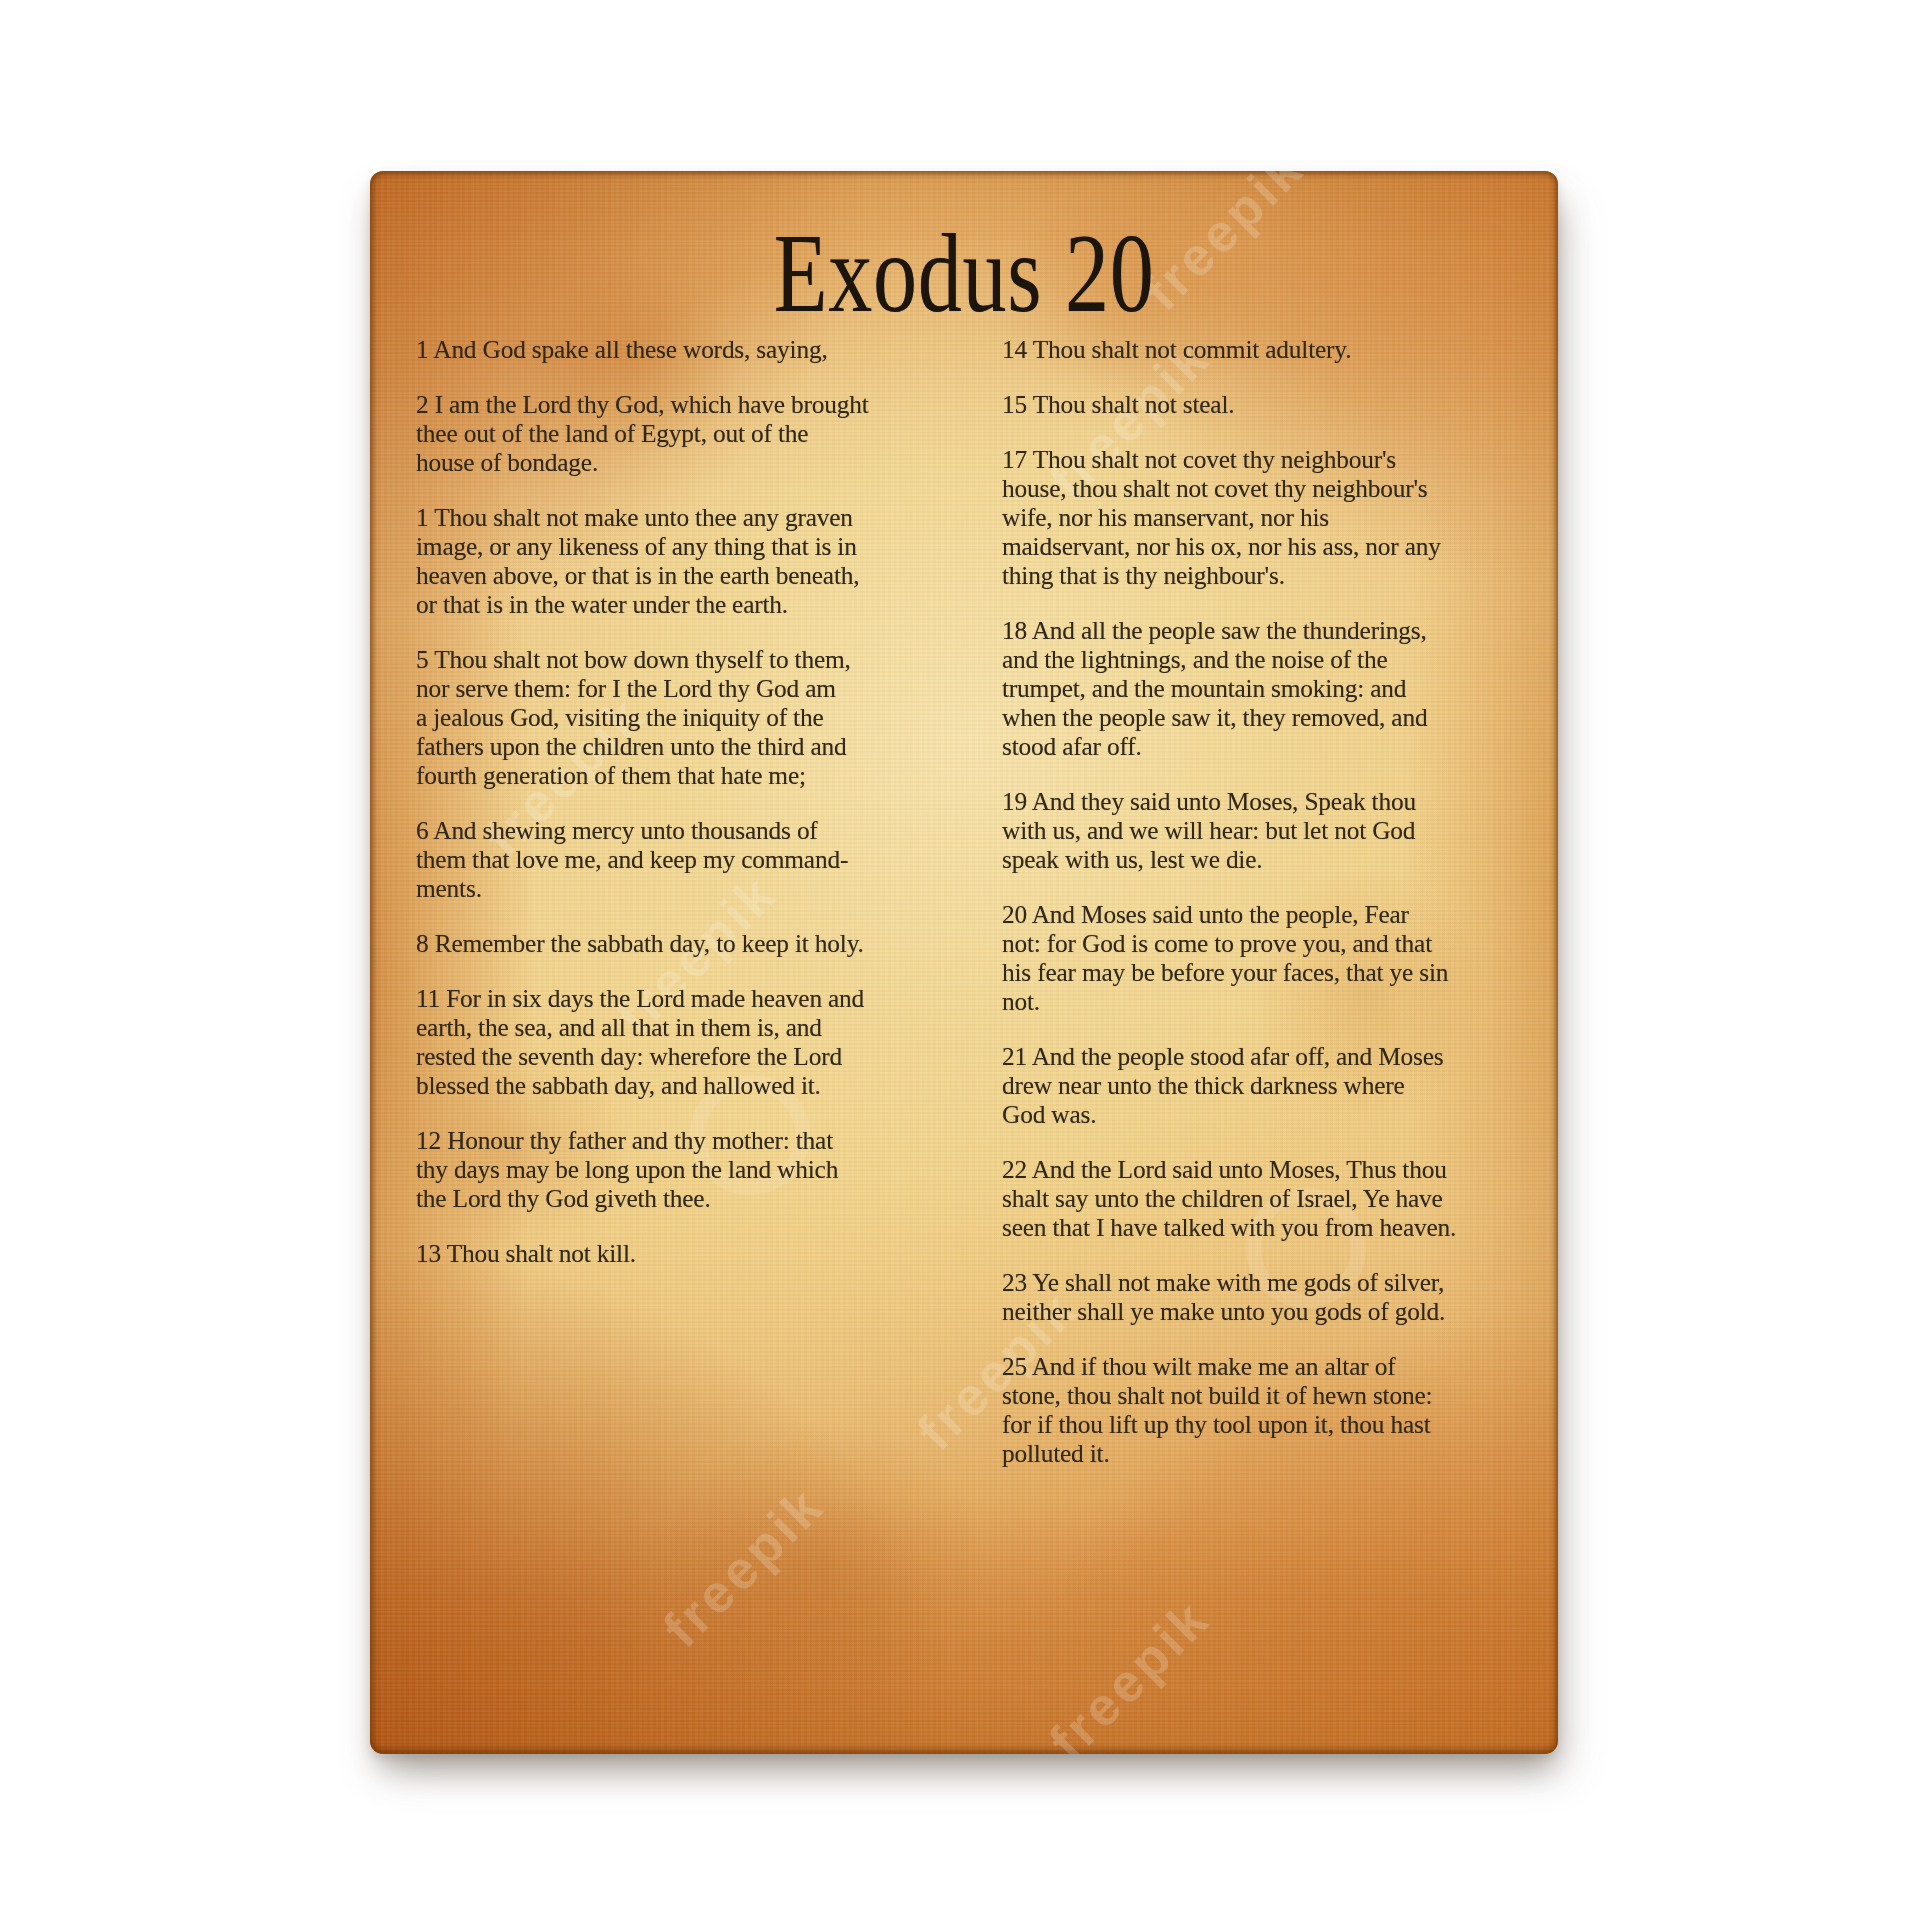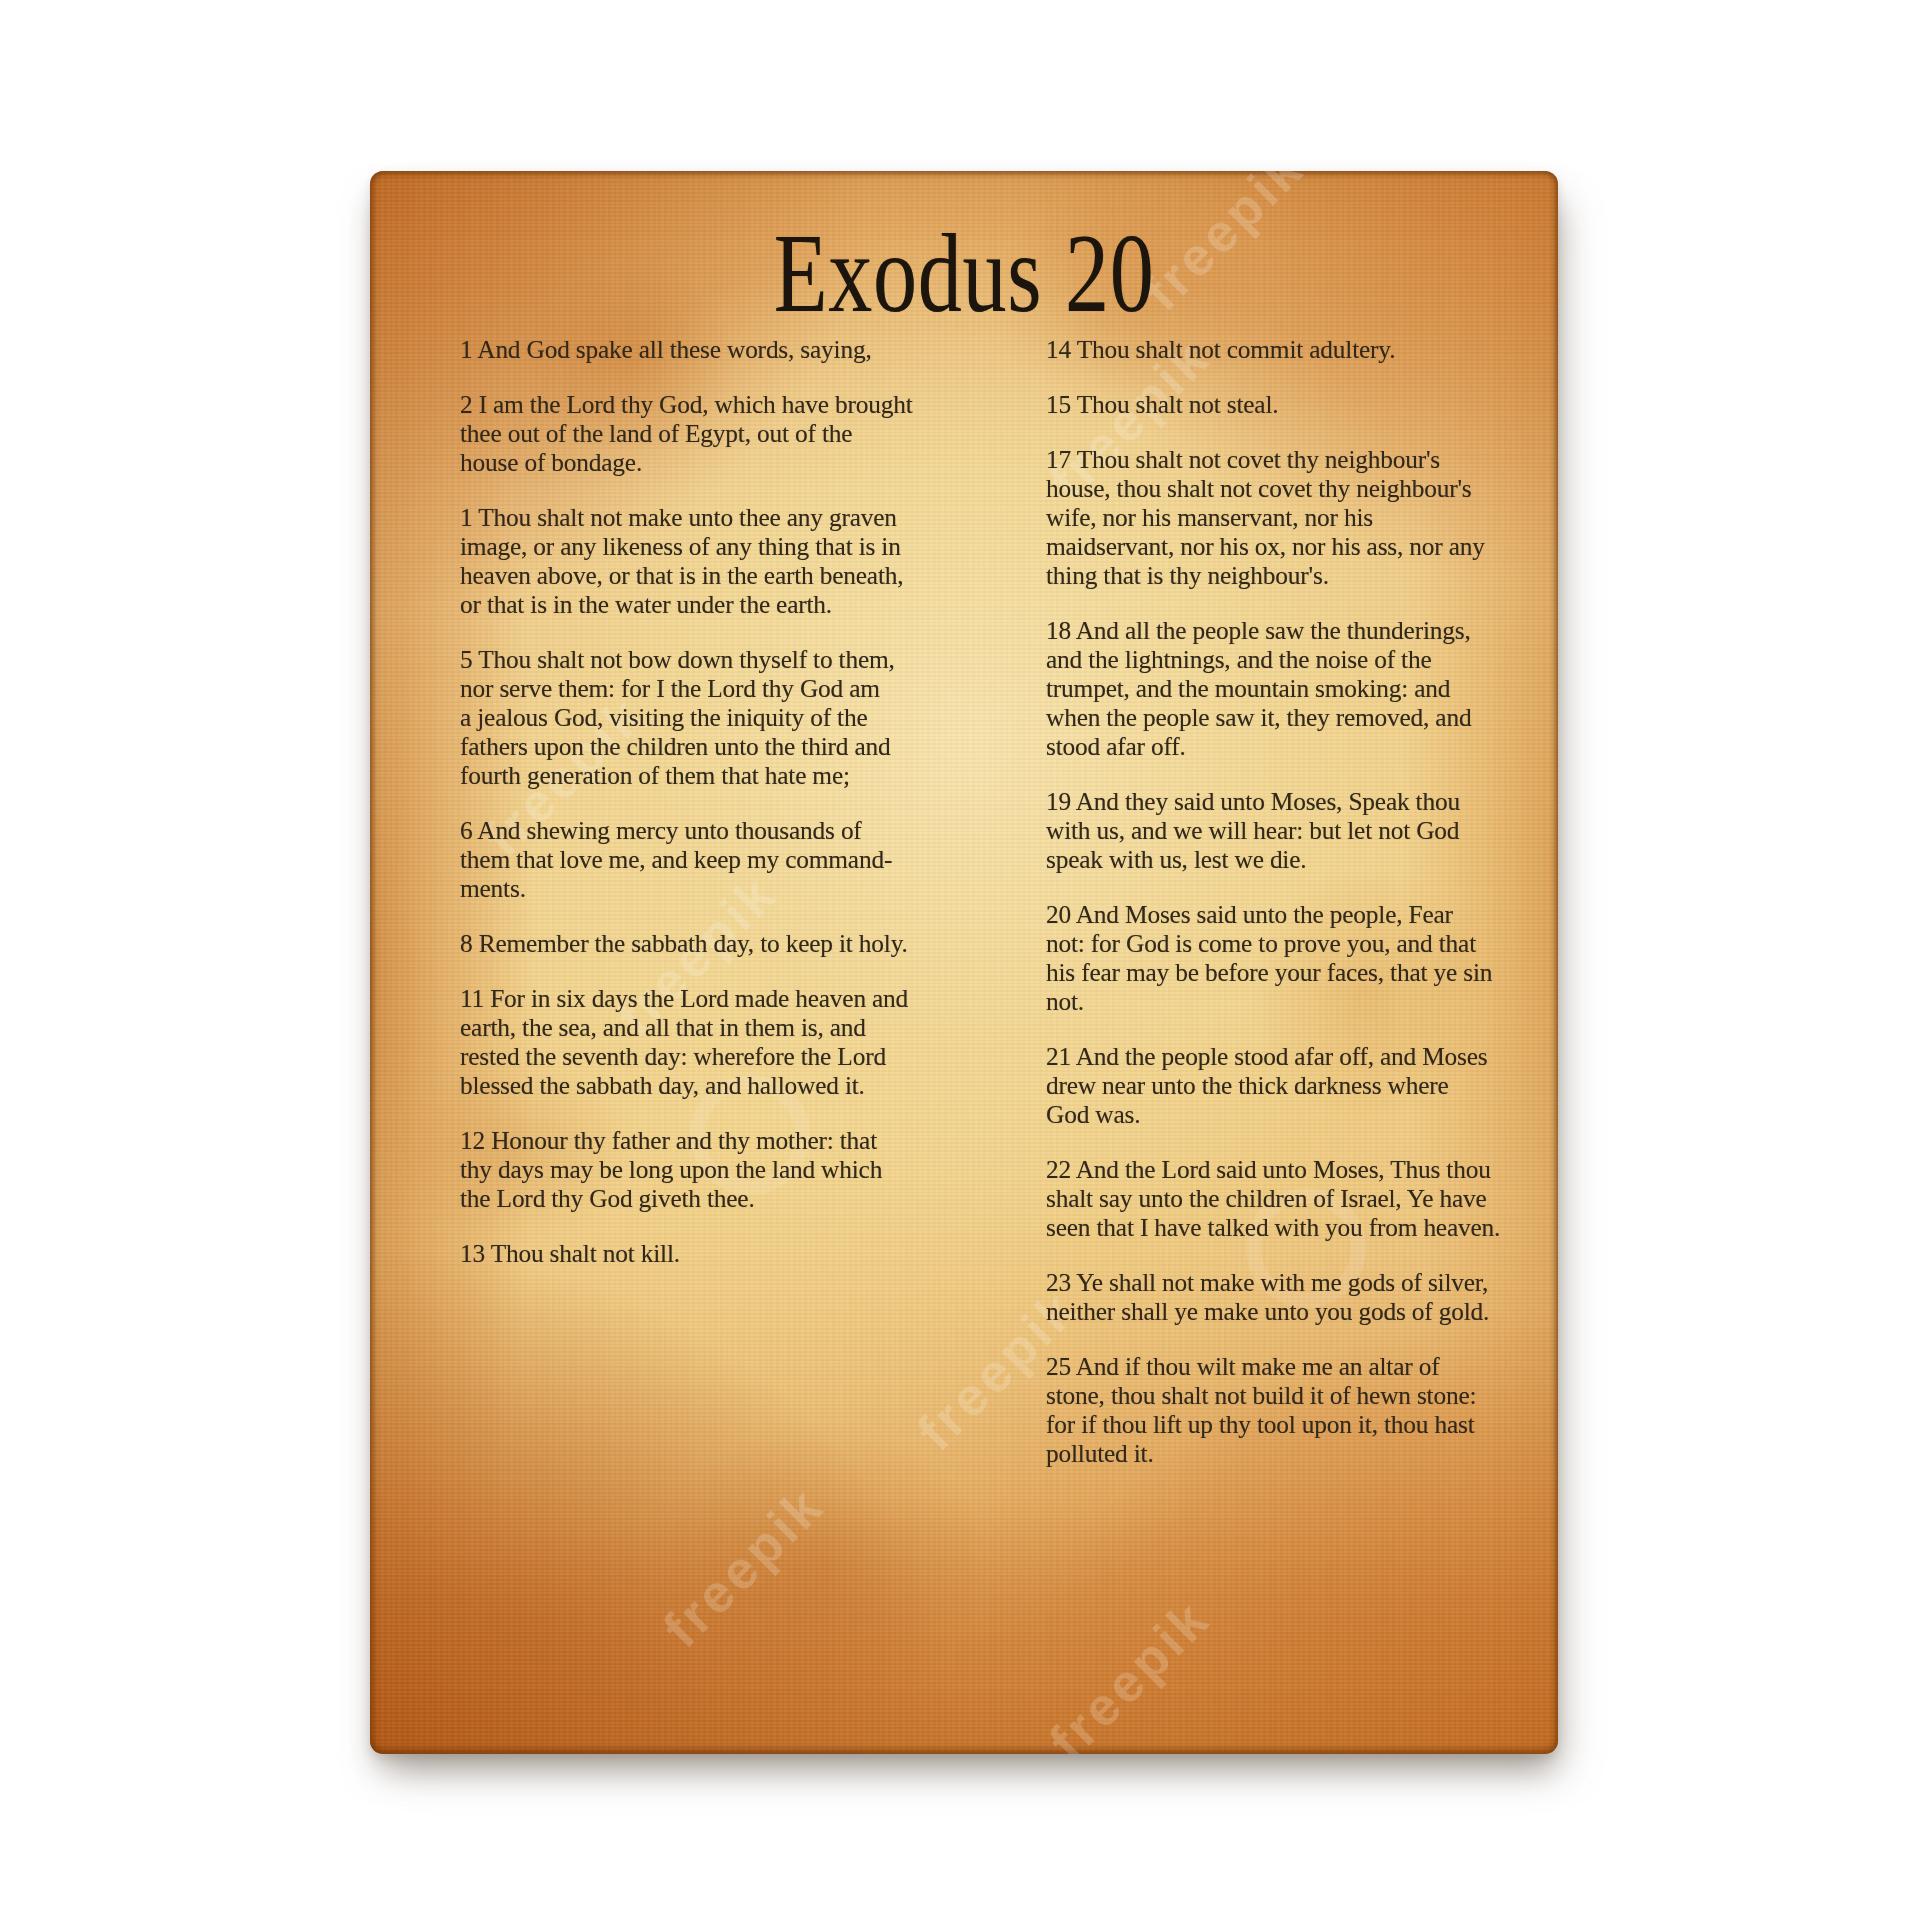--- a/index.html
+++ b/index.html
@@ -93,21 +93,20 @@
     text-shadow: 0 0 0.9px rgba(40,28,12,0.5);
   }
   
   .cols {
     position: relative;
     display: flex;
     gap: 42px;
     padding: 0 14px 0 46px;
     margin-top: 5.6px;
     z-index: 2;
-    margin-left: 44px;
   }
   .col { flex: none; }
   .col-left  { width: 544px; }
   .col-right { width: 541px; font-family: Liberation Serif, serif; }
   .verse {
     margin: 0 0 26px 0;
     font-size: 25.4px;
     line-height: 29px;
     letter-spacing: -0.2px;
     color: #31281a;

